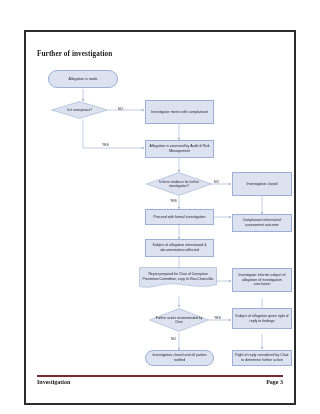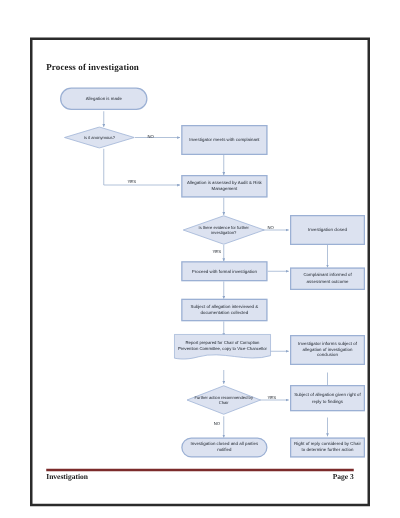--- a/index.html
+++ b/index.html
@@ -179,21 +179,21 @@
     font-weight: bold;
     color: #1a1a1a;
   }
 </style>
 </head>
 <body>
 
 <div id="page">
   <div id="page-inner">
 
-    <div id="doc-title">Process of investigation</div>
+    <div id="doc-title">Further of investigation</div>
 
     <div id="flow">
 
       <svg id="flow-svg" width="268" height="305" viewBox="0 0 268 305">
         <defs>
           <marker id="ah" markerWidth="5" markerHeight="5" refX="4.2" refY="2" orient="auto">
             <path d="M0,0 L4.4,2 L0,4 z" fill="#8fa6c8"></path>
           </marker>
         </defs>
         <g stroke="#8fa6c8" stroke-width="0.55" fill="none" marker-end="url(#ah)">

